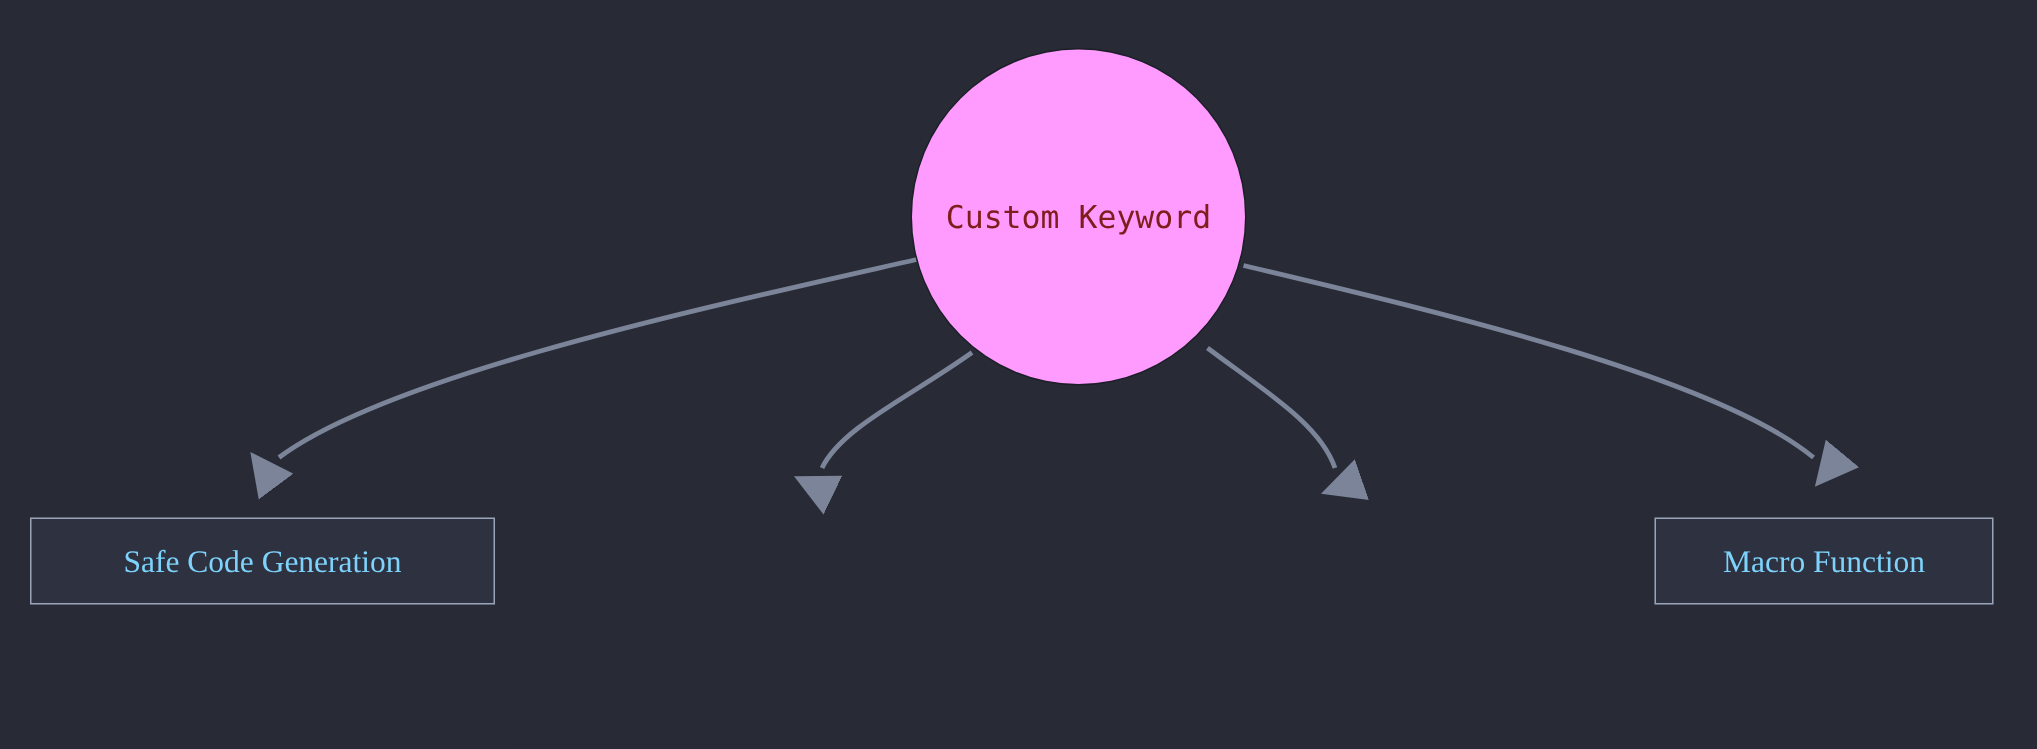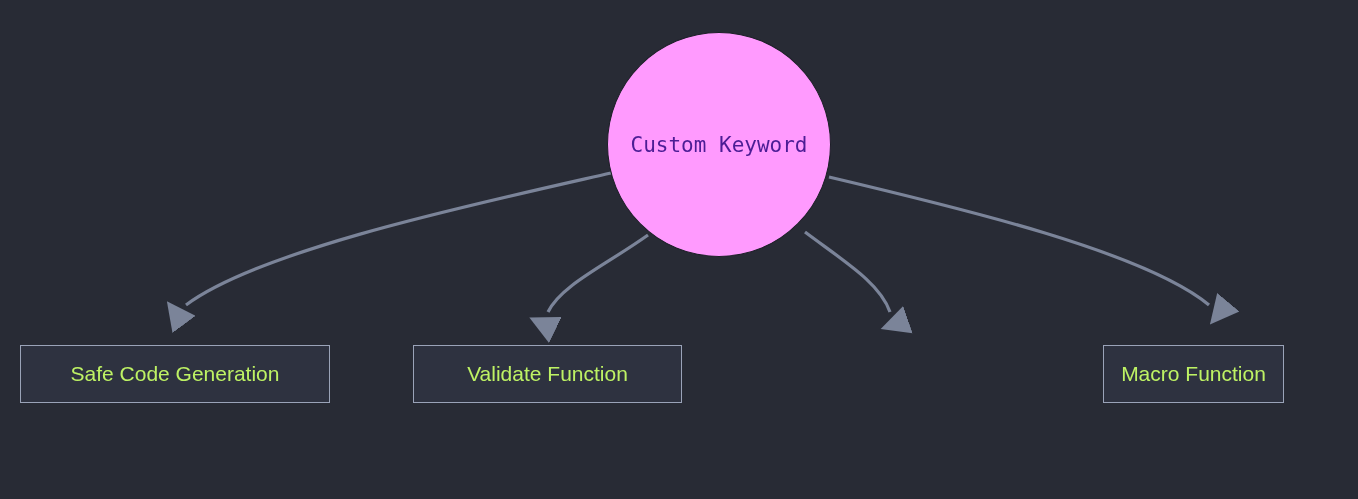--- a/index.html
+++ b/index.html
@@ -34,44 +34,44 @@
     background: #ff9afe;
     border: 1px solid #1d1f28;
     box-sizing: border-box;
     display: flex;
     align-items: center;
     justify-content: center;
   }
   .node-circle-label {
     font-family: "DejaVu Sans Mono", "Liberation Mono", monospace;
     font-size: 21px;
-    color: #4c1d95;
+    color: #7f1d1d;
     letter-spacing: 0px;
     white-space: nowrap;
   }
   .node-box {
     position: absolute;
     box-sizing: border-box;
     background: #2e3240;
     border: 1px solid #9aa3b8;
     height: 58px;
     display: flex;
     align-items: center;
     justify-content: center;
   }
   .node-box-label {
-    font-family: Liberation Sans, sans-serif;
+    font-family: Liberation Serif, serif;
     font-size: 21px;
-    color: #bef264;
+    color: #7dd3fc;
     white-space: nowrap;
   }
   #box-0 { left: 20px;   top: 345px; width: 310px; }
   #box-1 { left: 413px;  top: 345px; width: 269px; }
   #box-2 { left: 765px;  top: 345px; width: 255px; }
-  #box-3 { left: 1103px; top: 345px; width: 181px; }
+  #box-3 { left: 1103px; top: 345px; width: 226px; }
 </style>
 </head>
 <body>
 
 <div id="canvas">
 
   <svg id="edges" viewBox="0 0 1358 499" width="1358" height="499" xmlns="http://www.w3.org/2000/svg">
     <defs>
       <marker id="arrow" markerWidth="10" markerHeight="9" refX="0.4" refY="4.5" orient="auto" markerUnits="strokeWidth">
         <path d="M 0 0 L 9 0 L 4.5 9 z" fill="#7b8499"></path>
@@ -88,22 +88,19 @@
   </svg>
 
   <div class="node-circle">
     <span class="node-circle-label">Custom Keyword</span>
   </div>
 
   <div class="node-box" id="box-0">
     <span class="node-box-label">Safe Code Generation</span>
   </div>
 
-  <div class="node-box" id="box-1">
-    <span class="node-box-label">Validate Function</span>
-  </div>
 
 
   <div class="node-box" id="box-3">
     <span class="node-box-label">Macro Function</span>
   </div>
 
 </div>
 
 </body></html>

